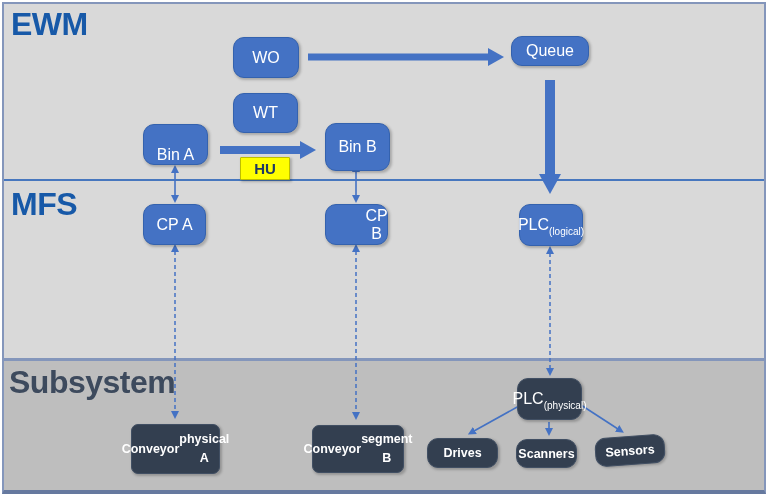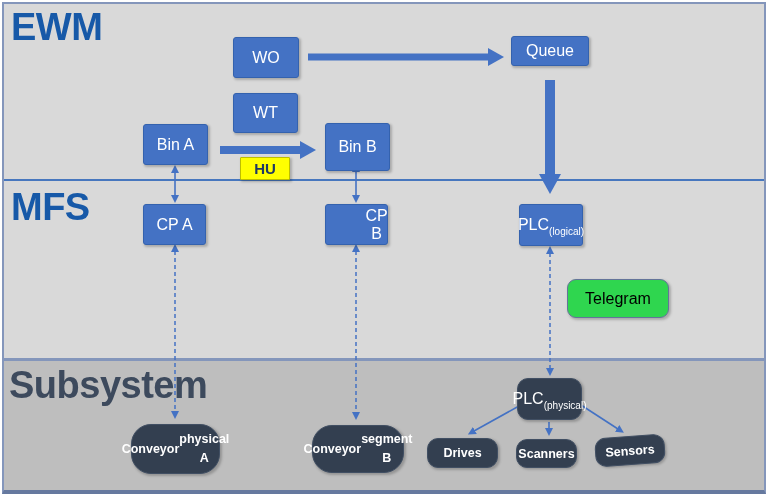--- a/index.html
+++ b/index.html
@@ -10,46 +10,46 @@
   .band{position:absolute;left:3px;width:761px;}
   .band-light{background:var(--band-light,#D9D9D9);}
   .band-dark{background:var(--band-dark,#BEBEBE);}
   .divider{position:absolute;left:2px;width:764px;}
   .frame{
     position:absolute;left:2px;top:2px;width:764px;height:492px;box-sizing:border-box;
     border:2px solid var(--frame-border,#8496BB);
     border-bottom:4px solid var(--bottom-border,#66799F);
     pointer-events:none;z-index:6;
   }
-  .heading{position:absolute;font-weight:bold;font-size:38px;line-height:1.15;z-index:2;letter-spacing:-0.5px;}
+  .heading{position:absolute;font-weight:bold;font-size:32px;line-height:1.15;z-index:2;letter-spacing:-0.5px;}
   .heading-blue{color:var(--heading-blue,#1759A8);}
   .heading-dark{color:var(--heading-dark,#3D4A5D);}
   .connectors{position:absolute;left:0;top:0;z-index:3;pointer-events:none;}
   .connectors line{stroke:var(--arrow-blue,#4472C4);}
   .ahead{fill:var(--arrow-blue,#4472C4);}
   .thin{stroke-width:1.6px;}
   .dash{stroke-width:1.5px;stroke-dasharray:4 3;}
   .node{
     position:absolute;display:flex;align-items:center;justify-content:center;
     box-sizing:border-box;z-index:4;text-align:center;
     box-shadow:1.5px 1.5px 2.5px rgba(0,0,0,0.22);
   }
   .node-blue{
     background:var(--node-blue,#4472C4);
     border:1.5px solid var(--node-blue-border,#3462AE);
-    border-radius:3px;color:var(--node-text,#fff);font-size:16px;
+    border-radius:11px;color:var(--node-text,#fff);font-size:16px;
   }
   .node-dark{
     background:var(--node-dark,#333F50);
     border:1px solid var(--node-dark-border,#414F63);
     border-radius:11px;color:var(--node-text,#fff);font-size:12.5px;font-weight:600;
   }
   .col{line-height:1.15;}
   .sub{font-size:10px;margin-top:13px;font-weight:400;}
-  .conveyor{line-height:1.5;border-radius:20px;}
+  .conveyor{line-height:1.5;border-radius:7px;}
   .node-hu{
     background:var(--hu-fill,#FFFF00);
     border:1.5px solid var(--hu-border,#BDBE00);
     border-radius:1px;color:var(--hu-text,#1F3864);
     font-size:15px;font-weight:600;
   }
   .node-telegram{
     background:var(--telegram-fill,#2FD64F);
     border:1.5px solid var(--telegram-border,#64749A);
     border-radius:9px;color:var(--telegram-text,#000);font-size:16px;
@@ -99,21 +99,21 @@
     <line class="thin" x1="549" y1="422" x2="549" y2="429" marker-end="url(#ahE)"></line>
     <line class="thin" x1="581" y1="405" x2="618" y2="429" marker-end="url(#ahE)"></line>
   </svg>
 
   <div class="node node-blue" style="left:233px;top:37px;width:66px;height:41px;">
     <span>WO</span>
   </div>
   <div class="node node-blue" style="left:233px;top:93px;width:65px;height:40px;">
     <span>WT</span>
   </div>
-  <div class="node node-blue" style="left:143px;top:124px;width:65px;height:41px;">
+  <div class="node node-blue" style="left:143px;top:124px;width:65px;height:41px;align-items:flex-end;">
     <span>Bin A</span>
   </div>
   <div class="node node-blue" style="left:325px;top:123px;width:65px;height:48px;">
     <span>Bin B</span>
   </div>
   <div class="node node-hu" style="left:240px;top:157px;width:50px;height:23px;">
     <span>HU</span>
   </div>
   <div class="node node-blue" style="left:511px;top:36px;width:78px;height:30px;">
     <span>Queue</span>
@@ -121,23 +121,20 @@
 
   <div class="node node-blue" style="left:143px;top:204px;width:63px;height:41px;">
     <span>CP A</span>
   </div>
   <div class="node node-blue" style="left:325px;top:204px;width:63px;height:41px;padding-left:40px;">
     <span>CP B</span>
   </div>
   <div class="node node-blue col" style="left:519px;top:204px;width:64px;height:42px;">
     <span>PLC</span>
     <span class="sub">(logical)</span>
-  </div>
-  <div class="node node-telegram" style="left:567px;top:279px;width:102px;height:39px;">
-    <span>Telegram</span>
   </div>
 
   <div class="node node-dark col conveyor" style="left:131px;top:424px;width:89px;height:50px;">
     <span>Conveyor</span>
     <span>physical A</span>
   </div>
   <div class="node node-dark col conveyor" style="left:312px;top:425px;width:92px;height:48px;">
     <span>Conveyor</span>
     <span>segment B</span>
   </div>

